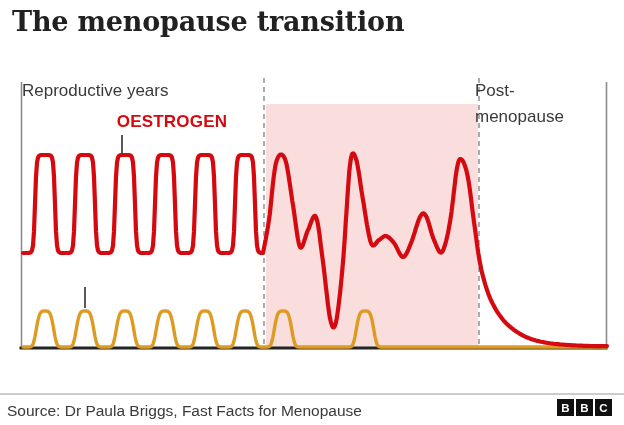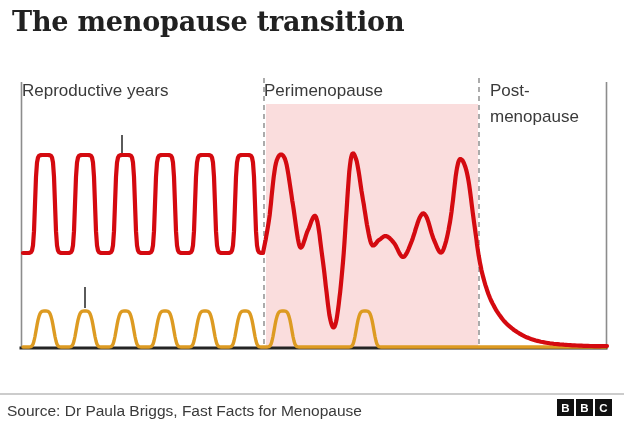--- a/index.html
+++ b/index.html
@@ -4,21 +4,21 @@
 <style>
   html,body{margin:0;padding:0;background:#fff;}
   #canvas{position:relative;width:624px;height:425px;background:#ffffff;overflow:hidden;
           font-family:"Liberation Sans",sans-serif;}
   .title{position:absolute;left:12px;top:6px;font-family:"DejaVu Serif",serif;
          font-weight:700;font-size:27px;color:#212121;letter-spacing:-0.2px;}
   #chart-svg{position:absolute;left:0;top:0;}
   .phase-label{position:absolute;top:78px;font-size:17px;color:#3a3a3a;line-height:26px;}
   .phase-repro{left:22px;width:242px;}
   .phase-peri{left:264px;width:215px;}
-  .phase-post{left:490px;width:112px;}
+  .phase-post{left:475px;width:112px;}
   .hormone-label{position:absolute;font-size:17px;font-weight:700;color:#d40a10;text-align:center;letter-spacing:0.2px;}
   .oestrogen-label{left:102px;top:112px;width:140px;}
   .progesterone-label{left:78px;top:265px;width:160px;}
   .pointer{position:absolute;width:2px;background:#5a5a5a;}
   .oestrogen-pointer{left:121px;top:135px;height:18px;}
   .progesterone-pointer{left:84px;top:287px;height:21px;}
   .footer-divider{position:absolute;left:0;top:393px;width:624px;height:2px;background:#cccccc;}
   .source{position:absolute;left:7px;top:402px;font-size:15.5px;color:#3a3a3a;text-align:center;}
   .bbc-logo{position:absolute;left:557px;top:399px;display:flex;gap:2px;}
   .bbc-block{width:17px;height:17px;background:#101010;display:flex;align-items:center;justify-content:center;}
@@ -35,23 +35,23 @@
       <line x1="264" y1="78" x2="264" y2="348" stroke="#a3a3a3" stroke-width="1.8" stroke-dasharray="5 4"></line>
       <line x1="479" y1="78" x2="479" y2="348" stroke="#a3a3a3" stroke-width="1.8" stroke-dasharray="5 4"></line>
       <line x1="21.5" y1="82" x2="21.5" y2="348" stroke="#8c8c8c" stroke-width="1.6"></line>
       <line x1="606.5" y1="82" x2="606.5" y2="348" stroke="#8c8c8c" stroke-width="1.6"></line>
       <line x1="19.5" y1="348" x2="607.5" y2="348" stroke="#242424" stroke-width="2.8"></line>
       <path d="M23.0,347.0L24.0,347.0L25.0,347.0L26.0,347.0L27.0,347.0L28.0,347.0L29.0,347.0L30.0,346.9L31.0,346.7L32.0,345.9L33.0,344.2L34.0,341.0L35.0,336.5L36.0,330.9L37.0,325.2L38.0,320.2L39.0,316.3L40.0,313.7L41.0,312.1L42.0,311.4L43.0,311.1L44.0,311.0L45.0,311.0L46.0,311.0L47.0,311.1L48.0,311.4L49.0,312.1L50.0,313.7L51.0,316.3L52.0,320.2L53.0,325.2L54.0,330.9L55.0,336.5L56.0,341.0L57.0,344.2L58.0,345.9L59.0,346.7L60.0,346.9L61.0,347.0L62.0,347.0L63.0,347.0L64.0,347.0L65.0,347.0L66.0,347.0L67.0,347.0L68.0,347.0L69.0,347.0L70.0,346.9L71.0,346.7L72.0,345.9L73.0,344.2L74.0,341.0L75.0,336.5L76.0,330.9L77.0,325.2L78.0,320.2L79.0,316.3L80.0,313.7L81.0,312.1L82.0,311.4L83.0,311.1L84.0,311.0L85.0,311.0L86.0,311.0L87.0,311.1L88.0,311.4L89.0,312.1L90.0,313.7L91.0,316.3L92.0,320.2L93.0,325.2L94.0,330.9L95.0,336.5L96.0,341.0L97.0,344.2L98.0,345.9L99.0,346.7L100.0,346.9L101.0,347.0L102.0,347.0L103.0,347.0L104.0,347.0L105.0,347.0L106.0,347.0L107.0,347.0L108.0,347.0L109.0,347.0L110.0,346.9L111.0,346.7L112.0,345.9L113.0,344.2L114.0,341.0L115.0,336.5L116.0,330.9L117.0,325.2L118.0,320.2L119.0,316.3L120.0,313.7L121.0,312.1L122.0,311.4L123.0,311.1L124.0,311.0L125.0,311.0L126.0,311.0L127.0,311.1L128.0,311.4L129.0,312.1L130.0,313.7L131.0,316.3L132.0,320.2L133.0,325.2L134.0,330.9L135.0,336.5L136.0,341.0L137.0,344.2L138.0,345.9L139.0,346.7L140.0,346.9L141.0,347.0L142.0,347.0L143.0,347.0L144.0,347.0L145.0,347.0L146.0,347.0L147.0,347.0L148.0,347.0L149.0,347.0L150.0,346.9L151.0,346.7L152.0,345.9L153.0,344.2L154.0,341.0L155.0,336.5L156.0,330.9L157.0,325.2L158.0,320.2L159.0,316.3L160.0,313.7L161.0,312.1L162.0,311.4L163.0,311.1L164.0,311.0L165.0,311.0L166.0,311.0L167.0,311.1L168.0,311.4L169.0,312.1L170.0,313.7L171.0,316.3L172.0,320.2L173.0,325.2L174.0,330.9L175.0,336.5L176.0,341.0L177.0,344.2L178.0,345.9L179.0,346.7L180.0,346.9L181.0,347.0L182.0,347.0L183.0,347.0L184.0,347.0L185.0,347.0L186.0,347.0L187.0,347.0L188.0,347.0L189.0,347.0L190.0,346.9L191.0,346.7L192.0,345.9L193.0,344.2L194.0,341.0L195.0,336.5L196.0,330.9L197.0,325.2L198.0,320.2L199.0,316.3L200.0,313.7L201.0,312.1L202.0,311.4L203.0,311.1L204.0,311.0L205.0,311.0L206.0,311.0L207.0,311.1L208.0,311.4L209.0,312.1L210.0,313.7L211.0,316.3L212.0,320.2L213.0,325.2L214.0,330.9L215.0,336.5L216.0,341.0L217.0,344.2L218.0,345.9L219.0,346.7L220.0,346.9L221.0,347.0L222.0,347.0L223.0,347.0L224.0,347.0L225.0,347.0L226.0,347.0L227.0,347.0L228.0,347.0L229.0,347.0L230.0,346.9L231.0,346.7L232.0,345.9L233.0,344.2L234.0,341.0L235.0,336.5L236.0,330.9L237.0,325.2L238.0,320.2L239.0,316.3L240.0,313.7L241.0,312.1L242.0,311.4L243.0,311.1L244.0,311.0L245.0,311.0L246.0,311.0L247.0,311.1L248.0,311.4L249.0,312.1L250.0,313.7L251.0,316.3L252.0,320.2L253.0,325.2L254.0,330.9L255.0,336.5L256.0,341.0L257.0,344.2L258.0,345.9L259.0,346.7L260.0,346.9L261.0,347.0L262.0,347.0L263.0,347.0L264.0,347.0L265.0,347.0L266.0,347.0L267.0,347.0L268.0,346.9L269.0,346.7L270.0,345.9L271.0,344.2L272.0,341.0L273.0,336.5L274.0,330.9L275.0,325.2L276.0,320.2L277.0,316.3L278.0,313.7L279.0,312.1L280.0,311.4L281.0,311.1L282.0,311.0L283.0,311.0L284.0,311.0L285.0,311.1L286.0,311.4L287.0,312.1L288.0,313.7L289.0,316.3L290.0,320.2L291.0,325.2L292.0,330.9L293.0,336.5L294.0,341.0L295.0,344.2L296.0,345.9L297.0,346.7L298.0,346.9L299.0,347.0L300.0,347.0L301.0,347.0L302.0,347.0L303.0,347.0L304.0,347.0L305.0,347.0L306.0,347.0L307.0,347.0L308.0,347.0L309.0,347.0L310.0,347.0L311.0,347.0L312.0,347.0L313.0,347.0L314.0,347.0L315.0,347.0L316.0,347.0L317.0,347.0L318.0,347.0L319.0,347.0L320.0,347.0L321.0,347.0L322.0,347.0L323.0,347.0L324.0,347.0L325.0,347.0L326.0,347.0L327.0,347.0L328.0,347.0L329.0,347.0L330.0,347.0L331.0,347.0L332.0,347.0L333.0,347.0L334.0,347.0L335.0,347.0L336.0,347.0L337.0,347.0L338.0,347.0L339.0,347.0L340.0,347.0L341.0,347.0L342.0,347.0L343.0,347.0L344.0,347.0L345.0,347.0L346.0,347.0L347.0,347.0L348.0,347.0L349.0,347.0L350.0,346.9L351.0,346.7L352.0,345.9L353.0,344.2L354.0,341.0L355.0,336.5L356.0,330.9L357.0,325.2L358.0,320.2L359.0,316.3L360.0,313.7L361.0,312.1L362.0,311.4L363.0,311.1L364.0,311.0L365.0,311.0L366.0,311.0L367.0,311.1L368.0,311.4L369.0,312.1L370.0,313.7L371.0,316.3L372.0,320.2L373.0,325.2L374.0,330.9L375.0,336.5L376.0,341.0L377.0,344.2L378.0,345.9L379.0,346.7L380.0,346.9L381.0,347.0L382.0,347.0L383.0,347.0L384.0,347.0L385.0,347.0L386.0,347.0L387.0,347.0L388.0,347.0L389.0,347.0L390.0,347.0L391.0,347.0L392.0,347.0L393.0,347.0L394.0,347.0L395.0,347.0L396.0,347.0L397.0,347.0L398.0,347.0L399.0,347.0L400.0,347.0L401.0,347.0L402.0,347.0L403.0,347.0L404.0,347.0L405.0,347.0L406.0,347.0L407.0,347.0L408.0,347.0L409.0,347.0L410.0,347.0L411.0,347.0L412.0,347.0L413.0,347.0L414.0,347.0L415.0,347.0L416.0,347.0L417.0,347.0L418.0,347.0L419.0,347.0L420.0,347.0L421.0,347.0L422.0,347.0L423.0,347.0L424.0,347.0L425.0,347.0L426.0,347.0L427.0,347.0L428.0,347.0L429.0,347.0L430.0,347.0L431.0,347.0L432.0,347.0L433.0,347.0L434.0,347.0L435.0,347.0L436.0,347.0L437.0,347.0L438.0,347.0L439.0,347.0L440.0,347.0L441.0,347.0L442.0,347.0L443.0,347.0L444.0,347.0L445.0,347.0L446.0,347.0L447.0,347.0L448.0,347.0L449.0,347.0L450.0,347.0L451.0,347.0L452.0,347.0L453.0,347.0L454.0,347.0L455.0,347.0L456.0,347.0L457.0,347.0L458.0,347.0L459.0,347.0L460.0,347.0L461.0,347.0L462.0,347.0L463.0,347.0L464.0,347.0L465.0,347.0L466.0,347.0L467.0,347.0L468.0,347.0L469.0,347.0L470.0,347.0L471.0,347.0L472.0,347.0L473.0,347.0L474.0,347.0L475.0,347.0L476.0,347.0L477.0,347.0L478.0,347.0L479.0,347.0L480.0,347.0L481.0,347.0L482.0,347.0L483.0,347.0L484.0,347.0L485.0,347.0L486.0,347.0L487.0,347.0L488.0,347.0L489.0,347.0L490.0,347.0L491.0,347.0L492.0,347.0L493.0,347.0L494.0,347.0L495.0,347.0L496.0,347.0L497.0,347.0L498.0,347.0L499.0,347.0L500.0,347.0L501.0,347.0L502.0,347.0L503.0,347.0L504.0,347.0L505.0,347.0L506.0,347.0L507.0,347.0L508.0,347.0L509.0,347.0L510.0,347.0L511.0,347.0L512.0,347.0L513.0,347.0L514.0,347.0L515.0,347.0L516.0,347.0L517.0,347.0L518.0,347.0L519.0,347.0L520.0,347.0L521.0,347.0L522.0,347.0L523.0,347.0L524.0,347.0L525.0,347.0L526.0,347.0L527.0,347.0L528.0,347.0L529.0,347.0L530.0,347.0L531.0,347.0L532.0,347.0L533.0,347.0L534.0,347.0L535.0,347.0L536.0,347.0L537.0,347.0L538.0,347.0L539.0,347.0L540.0,347.0L541.0,347.0L542.0,347.0L543.0,347.0L544.0,347.0L545.0,347.0L546.0,347.0L547.0,347.0L548.0,347.0L549.0,347.0L550.0,347.0L551.0,347.0L552.0,347.0L553.0,347.0L554.0,347.0L555.0,347.0L556.0,347.0L557.0,347.0L558.0,347.0L559.0,347.0L560.0,347.0L561.0,347.0L562.0,347.0L563.0,347.0L564.0,347.0L565.0,347.0L566.0,347.0L567.0,347.0L568.0,347.0L569.0,347.0L570.0,347.0L571.0,347.0L572.0,347.0L573.0,347.0L574.0,347.0L575.0,347.0L576.0,347.0L577.0,347.0L578.0,347.0L579.0,347.0L580.0,347.0L581.0,347.0L582.0,347.0L583.0,347.0L584.0,347.0L585.0,347.0L586.0,347.0L587.0,347.0L588.0,347.0L589.0,347.0L590.0,347.0L591.0,347.0L592.0,347.0L593.0,347.0L594.0,347.0L595.0,347.0L596.0,347.0L597.0,347.0L598.0,347.0L599.0,347.0L600.0,347.0L601.0,347.0L602.0,347.0L603.0,347.0L604.0,347.0L605.0,347.0L606.0,347.0" fill="none" stroke="#dd9b22" stroke-width="3.4" stroke-linejoin="round" stroke-linecap="round"></path>
       <path d="M23.0,253.0L24.0,253.0L25.0,253.0L26.0,253.0L27.0,253.0L28.0,253.0L29.0,252.9L30.0,252.7L31.0,252.2L32.0,250.5L33.0,245.4L34.0,231.2L35.0,204.0L36.0,176.8L37.0,162.6L38.0,157.5L39.0,155.8L40.0,155.3L41.0,155.1L42.0,155.0L43.0,155.0L44.0,155.0L45.0,155.0L46.0,155.0L47.0,155.0L48.0,155.0L49.0,155.1L50.0,155.3L51.0,155.8L52.0,157.5L53.0,162.6L54.0,176.8L55.0,204.0L56.0,231.2L57.0,245.4L58.0,250.5L59.0,252.2L60.0,252.7L61.0,252.9L62.0,253.0L63.0,253.0L64.0,253.0L65.0,253.0L66.0,253.0L67.0,253.0L68.0,253.0L69.0,252.9L70.0,252.7L71.0,252.2L72.0,250.5L73.0,245.4L74.0,231.2L75.0,204.0L76.0,176.8L77.0,162.6L78.0,157.5L79.0,155.8L80.0,155.3L81.0,155.1L82.0,155.0L83.0,155.0L84.0,155.0L85.0,155.0L86.0,155.0L87.0,155.0L88.0,155.0L89.0,155.1L90.0,155.3L91.0,155.8L92.0,157.5L93.0,162.6L94.0,176.8L95.0,204.0L96.0,231.2L97.0,245.4L98.0,250.5L99.0,252.2L100.0,252.7L101.0,252.9L102.0,253.0L103.0,253.0L104.0,253.0L105.0,253.0L106.0,253.0L107.0,253.0L108.0,253.0L109.0,252.9L110.0,252.7L111.0,252.2L112.0,250.5L113.0,245.4L114.0,231.2L115.0,204.0L116.0,176.8L117.0,162.6L118.0,157.5L119.0,155.8L120.0,155.3L121.0,155.1L122.0,155.0L123.0,155.0L124.0,155.0L125.0,155.0L126.0,155.0L127.0,155.0L128.0,155.0L129.0,155.1L130.0,155.3L131.0,155.8L132.0,157.5L133.0,162.6L134.0,176.8L135.0,204.0L136.0,231.2L137.0,245.4L138.0,250.5L139.0,252.2L140.0,252.7L141.0,252.9L142.0,253.0L143.0,253.0L144.0,253.0L145.0,253.0L146.0,253.0L147.0,253.0L148.0,253.0L149.0,252.9L150.0,252.7L151.0,252.2L152.0,250.5L153.0,245.4L154.0,231.2L155.0,204.0L156.0,176.8L157.0,162.6L158.0,157.5L159.0,155.8L160.0,155.3L161.0,155.1L162.0,155.0L163.0,155.0L164.0,155.0L165.0,155.0L166.0,155.0L167.0,155.0L168.0,155.0L169.0,155.1L170.0,155.3L171.0,155.8L172.0,157.5L173.0,162.6L174.0,176.8L175.0,204.0L176.0,231.2L177.0,245.4L178.0,250.5L179.0,252.2L180.0,252.7L181.0,252.9L182.0,253.0L183.0,253.0L184.0,253.0L185.0,253.0L186.0,253.0L187.0,253.0L188.0,253.0L189.0,252.9L190.0,252.7L191.0,252.2L192.0,250.5L193.0,245.4L194.0,231.2L195.0,204.0L196.0,176.8L197.0,162.6L198.0,157.5L199.0,155.8L200.0,155.3L201.0,155.1L202.0,155.0L203.0,155.0L204.0,155.0L205.0,155.0L206.0,155.0L207.0,155.0L208.0,155.0L209.0,155.1L210.0,155.3L211.0,155.8L212.0,157.5L213.0,162.6L214.0,176.8L215.0,204.0L216.0,231.2L217.0,245.4L218.0,250.5L219.0,252.2L220.0,252.7L221.0,252.9L222.0,253.0L223.0,253.0L224.0,253.0L225.0,253.0L226.0,253.0L227.0,253.0L228.0,253.0L229.0,252.9L230.0,252.7L231.0,252.2L232.0,250.5L233.0,245.4L234.0,231.2L235.0,204.0L236.0,176.8L237.0,162.6L238.0,157.5L239.0,155.8L240.0,155.3L241.0,155.1L242.0,155.0L243.0,155.0L244.0,155.0L245.0,155.0L246.0,155.0L247.0,155.0L248.0,155.0L249.0,155.1L250.0,155.3L251.0,155.8L252.0,157.5L253.0,162.6L254.0,176.8L255.0,204.0L256.0,231.2L257.0,245.4L258.0,250.5L259.0,252.2L260.0,252.7L261.0,252.9L262.0,253.0L263.0,253.0L263.0,253.0L263.4,251.1L263.8,248.9L264.3,246.3L264.9,243.3L265.6,240.1L266.2,236.5L266.9,232.7L267.6,228.7L268.3,224.4L269.0,220.0L269.7,215.0L270.3,209.3L271.0,203.0L271.6,196.4L272.3,189.7L273.0,183.1L273.7,177.0L274.5,171.4L275.2,166.7L276.0,163.0L276.8,160.2L277.7,158.0L278.6,156.3L279.5,155.2L280.4,154.6L281.4,154.5L282.3,154.9L283.2,155.8L284.1,157.1L285.0,159.0L285.8,161.6L286.7,165.1L287.5,169.3L288.3,174.0L289.1,179.1L289.9,184.5L290.7,189.9L291.5,195.3L292.2,200.3L293.0,205.0L293.7,209.6L294.4,214.6L295.1,219.8L295.8,224.9L296.5,229.9L297.2,234.6L297.9,238.9L298.6,242.4L299.3,245.2L300.0,247.0L300.8,247.7L301.5,247.3L302.3,246.1L303.1,244.3L303.9,241.9L304.8,239.3L305.6,236.7L306.4,234.1L307.2,231.8L308.0,230.0L308.8,228.3L309.6,226.2L310.4,224.0L311.2,221.7L312.1,219.6L312.9,217.8L313.7,216.5L314.5,215.8L315.2,215.9L316.0,217.0L316.7,219.1L317.5,222.1L318.2,225.9L318.9,230.3L319.6,235.2L320.2,240.4L320.9,245.9L321.6,251.4L322.3,256.8L323.0,262.0L323.7,267.4L324.4,273.3L325.1,279.6L325.8,286.1L326.6,292.6L327.3,298.8L328.0,304.7L328.7,310.0L329.3,314.5L330.0,318.0L330.6,320.8L331.2,323.2L331.8,325.0L332.4,326.4L333.0,327.3L333.6,327.5L334.2,327.1L334.8,326.1L335.4,324.4L336.0,322.0L336.7,318.8L337.3,314.7L338.0,309.9L338.7,304.4L339.4,298.3L340.2,291.7L340.9,284.7L341.6,277.4L342.3,269.8L343.0,262.0L343.7,253.4L344.4,243.5L345.1,232.8L345.8,221.5L346.6,210.1L347.3,199.0L348.0,188.6L348.7,179.2L349.3,171.2L350.0,165.0L350.6,160.5L351.2,157.2L351.8,155.0L352.4,153.8L353.0,153.4L353.6,153.6L354.2,154.5L354.8,155.7L355.4,157.3L356.0,159.0L356.7,161.2L357.3,164.2L358.0,167.8L358.7,171.9L359.4,176.4L360.1,181.2L360.8,186.1L361.5,190.9L362.3,195.6L363.0,200.0L363.8,204.4L364.5,209.2L365.3,214.2L366.1,219.3L366.9,224.3L367.8,229.0L368.6,233.4L369.4,237.3L370.2,240.6L371.0,243.0L371.8,244.6L372.6,245.4L373.4,245.5L374.2,245.2L375.1,244.4L375.9,243.5L376.7,242.4L377.5,241.4L378.2,240.5L379.0,240.0L379.7,239.6L380.4,239.1L381.1,238.5L381.8,237.9L382.5,237.4L383.2,236.9L383.9,236.4L384.6,236.1L385.3,236.0L386.0,236.0L386.8,236.2L387.5,236.6L388.3,237.1L389.1,237.7L389.9,238.4L390.7,239.2L391.5,240.0L392.3,241.0L393.2,242.0L394.0,243.0L394.9,244.2L395.8,245.8L396.7,247.6L397.6,249.4L398.5,251.3L399.4,253.1L400.3,254.6L401.2,255.9L402.1,256.7L403.0,257.0L403.8,256.8L404.6,256.2L405.4,255.2L406.2,254.0L407.0,252.5L407.8,250.8L408.6,249.0L409.4,247.0L410.2,245.0L411.0,243.0L411.9,240.8L412.8,238.2L413.7,235.3L414.7,232.3L415.6,229.2L416.6,226.2L417.5,223.3L418.4,220.8L419.2,218.6L420.0,217.0L420.7,215.8L421.4,214.8L422.0,214.1L422.5,213.6L423.1,213.4L423.6,213.4L424.1,213.7L424.7,214.2L425.3,215.0L426.0,216.0L426.7,217.4L427.5,219.4L428.3,221.7L429.1,224.4L429.9,227.2L430.7,230.1L431.5,232.9L432.4,235.6L433.2,238.0L434.0,240.0L434.8,241.9L435.6,243.8L436.4,245.8L437.2,247.7L438.0,249.4L438.8,250.8L439.6,251.9L440.4,252.5L441.2,252.6L442.0,252.0L442.8,250.8L443.6,249.1L444.4,246.8L445.2,244.2L446.1,241.1L446.9,237.7L447.7,234.1L448.5,230.2L449.2,226.2L450.0,222.0L450.7,217.4L451.5,212.0L452.2,206.1L453.0,199.9L453.7,193.6L454.4,187.4L455.1,181.6L455.7,176.2L456.4,171.6L457.0,168.0L457.6,165.2L458.1,163.0L458.6,161.4L459.1,160.2L459.6,159.5L460.0,159.1L460.5,159.0L461.0,159.2L461.5,159.5L462.0,160.0L462.6,160.6L463.1,161.5L463.7,162.7L464.3,164.1L464.9,165.8L465.6,167.7L466.2,169.9L466.8,172.3L467.4,175.0L468.0,178.0L468.6,181.4L469.2,185.2L469.8,189.4L470.4,193.9L471.0,198.6L471.6,203.4L472.2,208.2L472.8,213.0L473.4,217.6L474.0,222.0L474.6,226.3L475.2,230.6L475.8,235.0L476.4,239.3L476.9,243.6L477.5,247.8L478.1,251.8L478.7,255.7L479.4,259.5L480.0,263.0L480.7,266.3L481.3,269.4L482.0,272.4L482.7,275.2L483.4,277.9L484.1,280.5L484.8,283.0L485.5,285.4L486.3,287.7L487.0,290.0L487.8,292.2L488.5,294.2L489.3,296.2L490.0,298.0L490.8,299.8L491.6,301.5L492.4,303.2L493.3,304.8L494.1,306.4L495.0,308.0L495.9,309.6L496.8,311.1L497.8,312.6L498.8,314.1L499.8,315.5L500.8,316.9L501.8,318.2L502.8,319.5L503.9,320.8L505.0,322.0L506.1,323.2L507.2,324.3L508.4,325.4L509.6,326.4L510.8,327.4L512.0,328.4L513.2,329.3L514.4,330.3L515.7,331.1L517.0,332.0L518.3,332.8L519.6,333.6L521.0,334.4L522.3,335.2L523.7,335.9L525.1,336.6L526.5,337.2L528.0,337.8L529.5,338.4L531.0,339.0L532.6,339.5L534.2,340.0L535.8,340.5L537.4,340.9L539.1,341.3L540.8,341.7L542.6,342.0L544.4,342.4L546.2,342.7L548.0,343.0L549.9,343.3L551.8,343.5L553.7,343.8L555.7,344.0L557.7,344.2L559.7,344.4L561.8,344.5L563.8,344.7L565.9,344.8L568.0,345.0L570.1,345.1L572.4,345.3L574.6,345.4L576.9,345.5L579.2,345.6L581.5,345.7L583.7,345.8L585.9,345.9L588.0,345.9L590.0,346.0L592.0,346.0L594.0,346.1L596.0,346.1L598.0,346.1L599.9,346.1L601.7,346.0L603.3,346.0L604.8,346.0L606.0,346.0L607.0,346.0" fill="none" stroke="#d40a10" stroke-width="4.2" stroke-linejoin="round" stroke-linecap="round"></path>
     </svg>
 
   <div class="phase-label phase-repro">Reproductive years</div>
-  <div class="phase-label phase-peri">Perimenopause</div>
   <div class="phase-label phase-post">Post-menopause</div>
 
+  <div class="hormone-label oestrogen-label">OESTROGEN</div>
   <div class="pointer oestrogen-pointer"></div>
 
   <div class="pointer progesterone-pointer"></div>
 
   <div class="footer-divider"></div>
   <div class="source">Source: Dr Paula Briggs, Fast Facts for Menopause</div>
 
   <div class="bbc-logo">
     <div class="bbc-block">
       <span>B</span>

